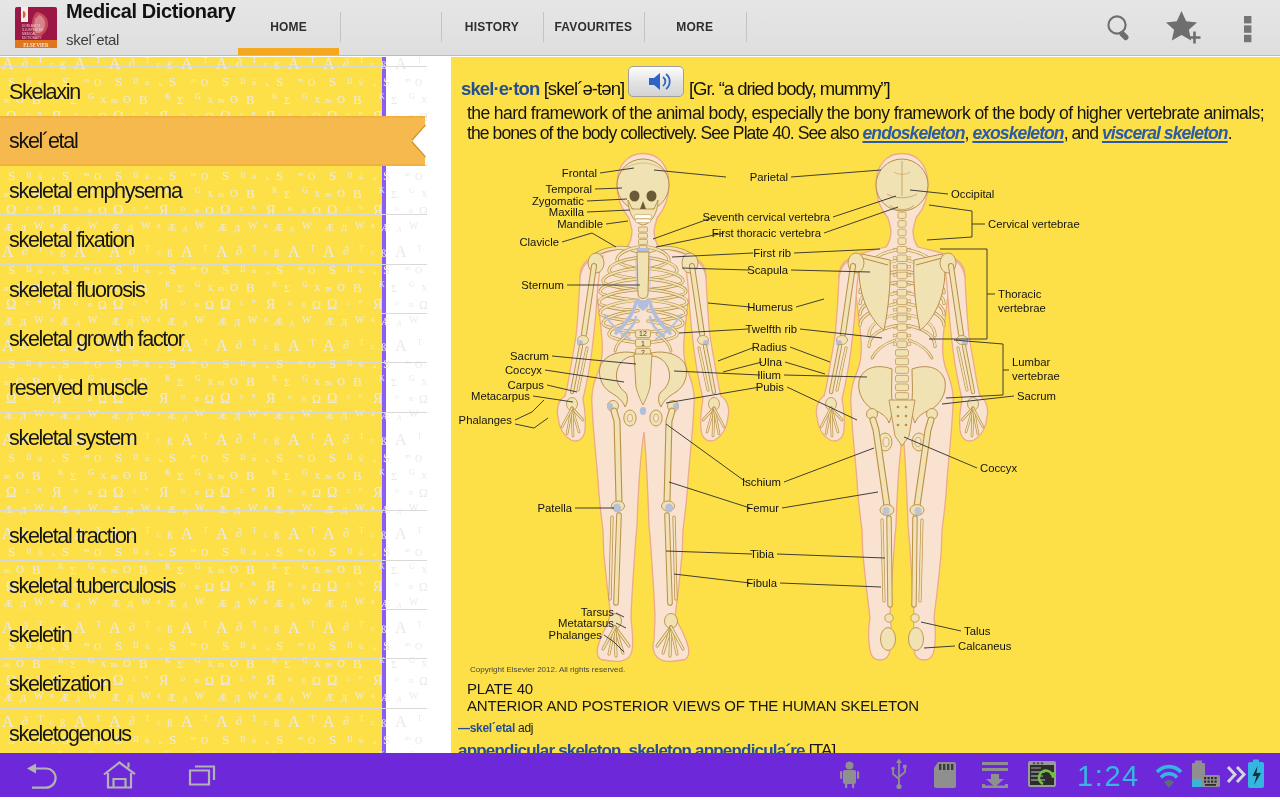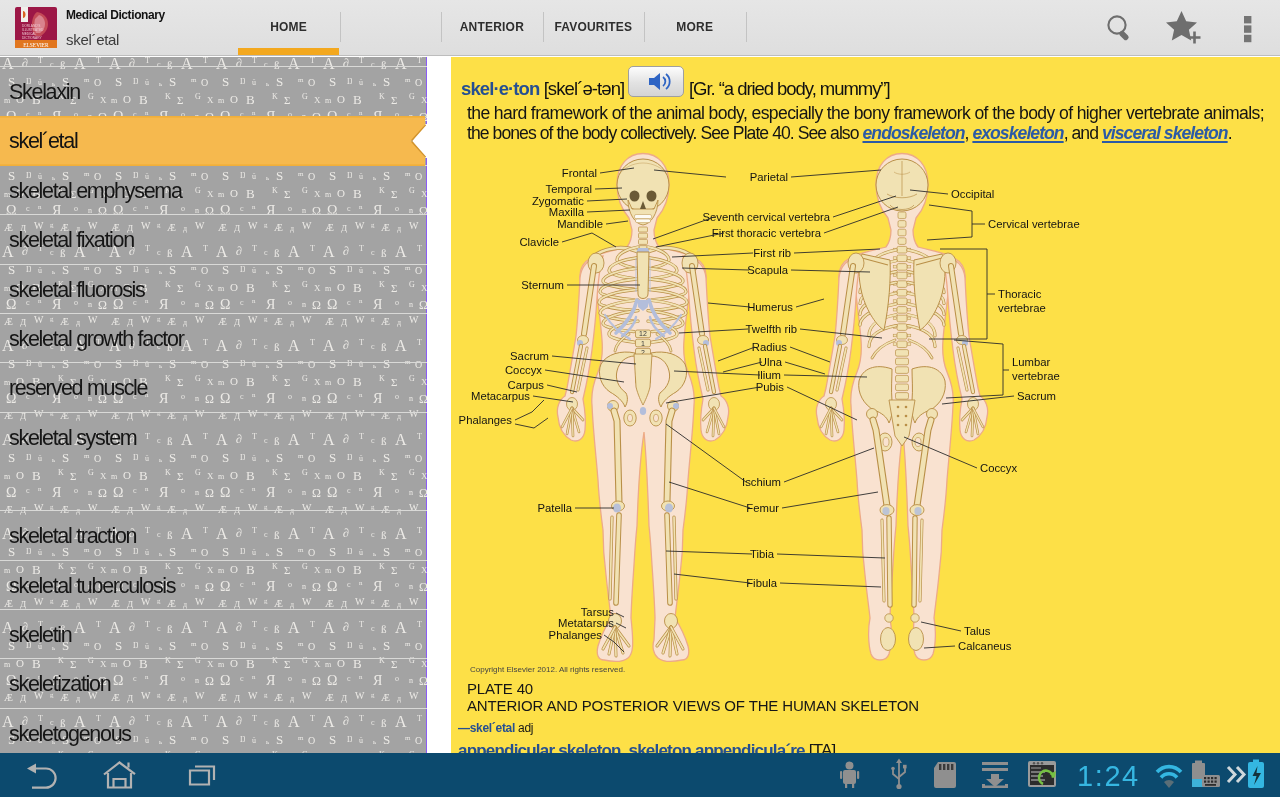--- a/index.html
+++ b/index.html
@@ -2,29 +2,29 @@
 <html><head><meta charset="utf-8"><title>Medical Dictionary</title>
 <style>
 *{margin:0;padding:0;box-sizing:border-box}
 html,body{width:1280px;height:800px;overflow:hidden;background:#000;}
 body{font-family:"Liberation Sans",sans-serif;position:relative;}
 #screen{position:absolute;left:0;top:0;width:1280px;height:800px;background:#fff;}
 
 #actionbar{position:absolute;left:0;top:0;width:1280px;height:56px;
  background:linear-gradient(#e6e6e6,#dedede);border-bottom:1px solid #bdbdbd;}
 #appicon{position:absolute;left:15px;top:7px;width:42px;height:41px;}
-#title1{position:absolute;left:66px;top:8px;font-size:12px;font-weight:bold;color:#121212;letter-spacing:-0.4px;}
+#title1{position:absolute;left:66px;top:0;font-size:20px;font-weight:bold;color:#121212;letter-spacing:-0.4px;}
 #title2{position:absolute;left:66px;top:31px;font-size:15px;color:#3c3c3c;letter-spacing:-0.3px;}
 .tabsep{position:absolute;top:12px;width:1px;height:30px;background:#c3c3c3;}
 .tab{position:absolute;top:0;height:55px;line-height:55px;text-align:center;
  font-size:12px;font-weight:bold;color:#2e2e2e;letter-spacing:0.2px;}
 #homeul{position:absolute;left:238px;top:48px;width:101px;height:7px;background:#f3a81f;}
 .abicon{position:absolute;top:0;}
 
-#sidebar{position:absolute;left:0;top:57px;width:427px;height:696px;background:#a3a3a3;border-right:1px solid #8b5cf6;}
+#sidebar{position:absolute;left:0;top:57px;width:386px;height:696px;background:#fde047;border-right:4px solid #8b5cf6;}
 #wmark{position:absolute;left:0;top:0;width:427px;height:696px;}
 .row{position:absolute;left:0;width:427px;height:50px;border-top:1px solid #d9d9d7;
  font-size:21.5px;color:#161616;line-height:50px;padding-left:9px;white-space:nowrap;letter-spacing:-1.3px;}
 #selrow{position:absolute;left:0;top:58.5px;width:428px;height:50px;}
 #seltext{position:absolute;left:9px;top:58.5px;width:400px;height:50px;line-height:51px;font-size:21.5px;color:#131313;letter-spacing:-1.3px;}
 
 #content{position:absolute;left:451px;top:57px;width:853px;height:696px;background:#fde047;overflow:hidden;}
 .c{position:absolute;white-space:nowrap;}
 #hw{left:10px;top:21px;font-size:18.5px;color:#111;letter-spacing:-0.9px;}
 #hw b{color:#254f92;font-weight:bold;}
@@ -34,21 +34,21 @@
 .defl{position:absolute;left:16px;font-size:17.6px;color:#141414;white-space:nowrap;}
 #def1{top:46px;letter-spacing:-0.62px}
 #def2{top:65.5px;letter-spacing:-0.95px}
 .defl a{color:#2b5aa6;font-style:italic;font-weight:bold;text-decoration:underline;text-decoration-thickness:1.5px;text-underline-offset:2px;}
 #plate{left:16px;top:624px;font-size:15px;color:#161616;line-height:16.5px;letter-spacing:-0.15px;}
 #adjline{left:7px;top:664px;font-size:12px;color:#161616;letter-spacing:-0.3px;}
 #adjline b{color:#254f92;}
 #applast{left:7px;top:684px;font-size:17px;color:#161616;font-weight:bold;letter-spacing:-0.8px;}
 #applast b{color:#254f92;}
 
-#navbar{position:absolute;left:0;top:753px;width:1280px;height:44px;background:#0c4a6e;}
+#navbar{position:absolute;left:0;top:753px;width:1280px;height:44px;background:#6d28d9;}
 #clock{position:absolute;left:1077px;top:7px;width:90px;font-size:29px;color:#36b7e2;letter-spacing:1.6px;}
 </style></head>
 <body>
 <div id="screen">
   <div id="actionbar">
     <div id="appicon"><svg width="42" height="41" viewBox="0 0 42 41">
 <rect x="0" y="0" width="42" height="41" rx="2" fill="#9c1746"></rect>
 <rect x="0" y="33" width="42" height="8" fill="#e1761f"></rect>
 <text x="21" y="39.5" font-size="5.4" fill="#fff" text-anchor="middle" font-family="Liberation Serif,serif">ELSEVIER</text>
 <path d="M22,5 C28,6 33,10 33,17 C33,22 30,26 26,29 L20,29 C17,25 16,20 17,15 C18,10 19,7 22,5 Z" fill="#c44a57"></path>
@@ -56,21 +56,21 @@
 <rect x="6" y="0" width="7" height="15" fill="#f1eeea"></rect>
 <path d="M8,4 c1.5,0 2.5,1.5 2.5,3.5 c0,2 -1,3.5 -2.5,3.5 Z" fill="#d95f20"></path>
 <text x="7" y="20" font-size="3.2" fill="#f0c9d2" font-family="Liberation Sans">DORLAND'S</text>
 <text x="7" y="24" font-size="3.2" fill="#f0c9d2" font-family="Liberation Sans">ILLUSTRATED</text>
 <text x="7" y="28" font-size="3.2" fill="#f0c9d2" font-family="Liberation Sans">MEDICAL</text>
 <text x="7" y="32" font-size="3.2" fill="#f0c9d2" font-family="Liberation Sans">DICTIONARY</text>
 </svg></div>
     <div id="title1">Medical Dictionary</div>
     <div id="title2">skel´etal</div>
     <div class="tab" style="left:237.5px;width:102.19999999999999px">HOME</div>
-      <div class="tab" style="left:441.2px;width:101.40000000000003px">ANTERIOR</div>
+      <div class="tab" style="left:441.2px;width:101.40000000000003px">HISTORY</div>
       <div class="tab" style="left:542.6px;width:101.39999999999998px">FAVOURITES</div>
       <div class="tab" style="left:644px;width:101.5px">MORE</div>
       <div class="tabsep" style="left:339.7px"></div>
       <div class="tabsep" style="left:441.2px"></div>
       <div class="tabsep" style="left:542.6px"></div>
       <div class="tabsep" style="left:644px"></div>
       <div class="tabsep" style="left:745.5px"></div>
     <div id="homeul"></div>
     <svg class="abicon" style="left:1098px" width="40" height="56" viewBox="0 0 40 56">
 <circle cx="19" cy="25" r="8.6" fill="none" stroke="#6e6e6e" stroke-width="2.1"></circle>

